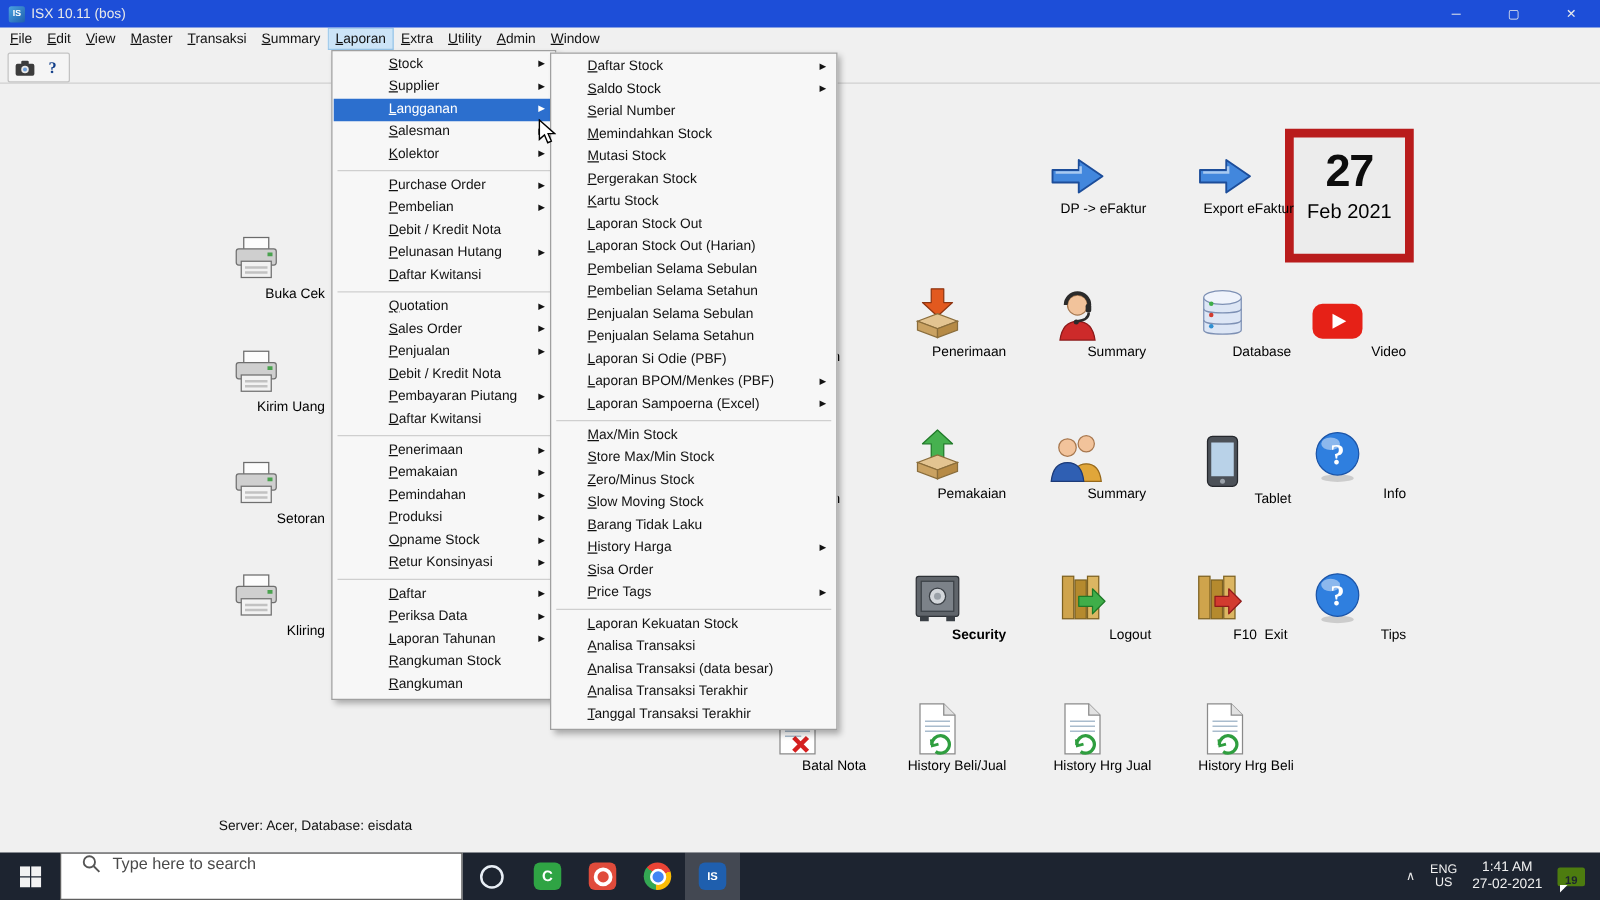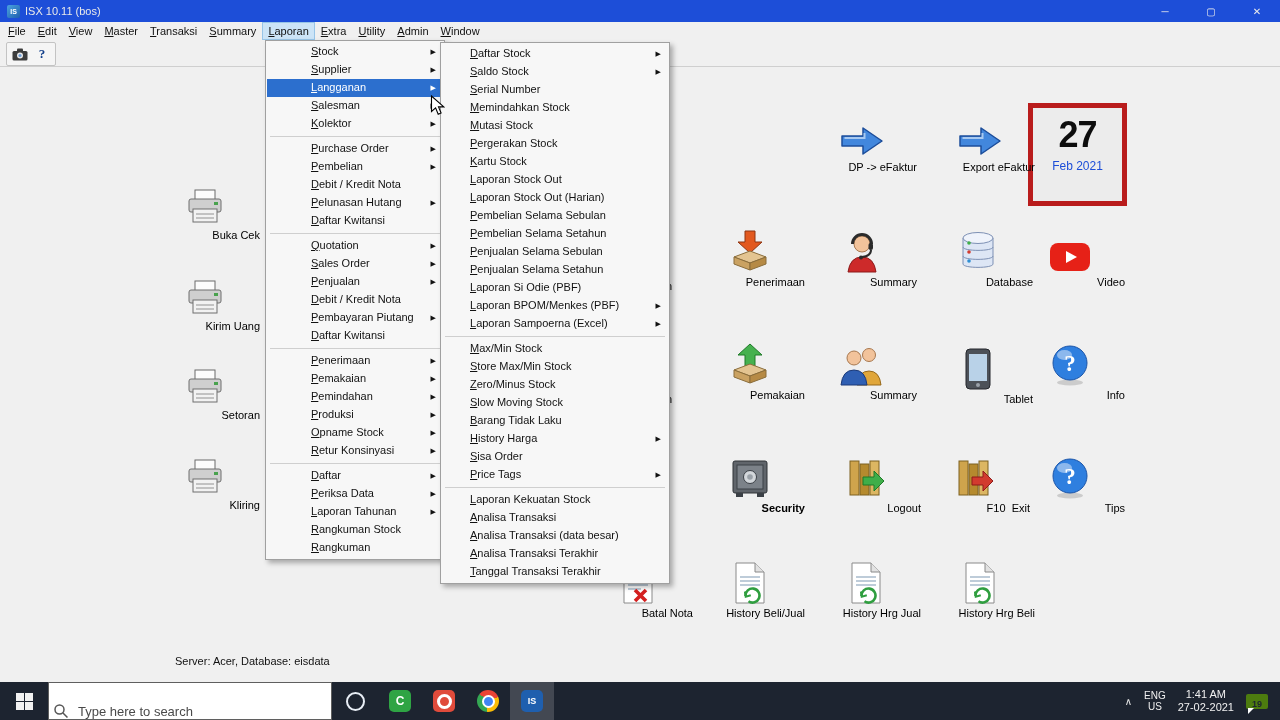--- a/index.html
+++ b/index.html
@@ -30,23 +30,23 @@
             padding:0 3px;border:1px solid #c3c3c3;background:#f5f5f5;border-radius:2px}
   .tb-btn{width:20px;height:18px;display:flex;align-items:center;justify-content:center}
   .qmark{color:#123f8a;font-weight:bold;font-size:13px;font-family:"Liberation Serif",serif}
 
   
   .desktop{position:absolute;left:0;top:0;width:1280px;height:682px;z-index:2}
   .desk-icon{position:absolute;width:110px;text-align:right}
   .glyph{height:46px;display:flex;align-items:flex-end;justify-content:center}
   .dlabel{margin-top:3px;font-size:11px;color:#000;white-space:pre;line-height:12px}
   .calendar{position:absolute;left:1028px;top:103px;width:89px;height:93px;background:#ececec;
-            border:5px solid #b91c1c;text-align:center}
+            border:7px solid #b91c1c;text-align:center}
   .cal-day{font-size:36px;font-weight:bold;color:#0d0d0d;line-height:44px;margin-top:5px;letter-spacing:-1px}
-  .cal-my{font-size:12px;color:#1d4ed8;margin-top:2px}
+  .cal-my{font-size:16px;color:#000000;margin-top:2px}
   .partial{position:absolute;left:666px;font-size:11px;color:#000;z-index:1}
   .status{position:absolute;left:175px;top:655px;font-size:11px;color:#111}
 
   
   .menu-popup{position:absolute;background:#f7f7f7;border:1px solid #a0a0a0;
               box-shadow:3px 3px 5px rgba(0,0,0,.30);padding:2px 1px;z-index:50}
   .laporan-pop{left:265px;top:40px;width:176px}
   .submenu-pop{left:440px;top:42px;width:226px}
   .menu-item{position:relative;height:18px;line-height:17px;font-size:11px;color:#121212;
              padding-left:44px;white-space:nowrap}
@@ -55,21 +55,21 @@
   .mi-arrow{position:absolute;right:7px;top:0;font-size:7px;line-height:18px}
   .menu-sep{height:1px;background:#cfcfcf;margin:3px 3px}
 
   
   .cursor{position:absolute;left:430px;top:95px;z-index:100}
 
   
   .taskbar{position:absolute;left:0;top:682px;width:100%;height:38px;background:#1d2430;display:flex;
            align-items:stretch;color:#fff;z-index:60}
   .start{width:48px;display:flex;align-items:center;justify-content:center}
-  .search{width:284px;background:#fff;display:flex;align-items:flex-end;gap:9px;padding-left:4px;
+  .search{width:322px;background:#fff;display:flex;align-items:flex-start;gap:9px;padding-left:16px;
           border:1px solid #5f5f5f;box-sizing:border-box}
   .search-text{color:#4a4a4a;font-size:13px}
   .cortana{width:46px;display:flex;align-items:center;justify-content:center}
   .ring{width:15px;height:15px;border:2.5px solid #e8eef5;border-radius:50%}
   .tb-apps{display:flex}
   .tb-app{width:44px;display:flex;align-items:center;justify-content:center}
   .tb-app.active{background:rgba(255,255,255,.17)}
   .tbico{width:22px;height:22px;border-radius:5px;display:flex;align-items:center;justify-content:center;
          font-weight:bold;font-size:12px;color:#fff}
   .ring-dot{width:9px;height:9px;border:3px solid #fff;border-radius:50%}

